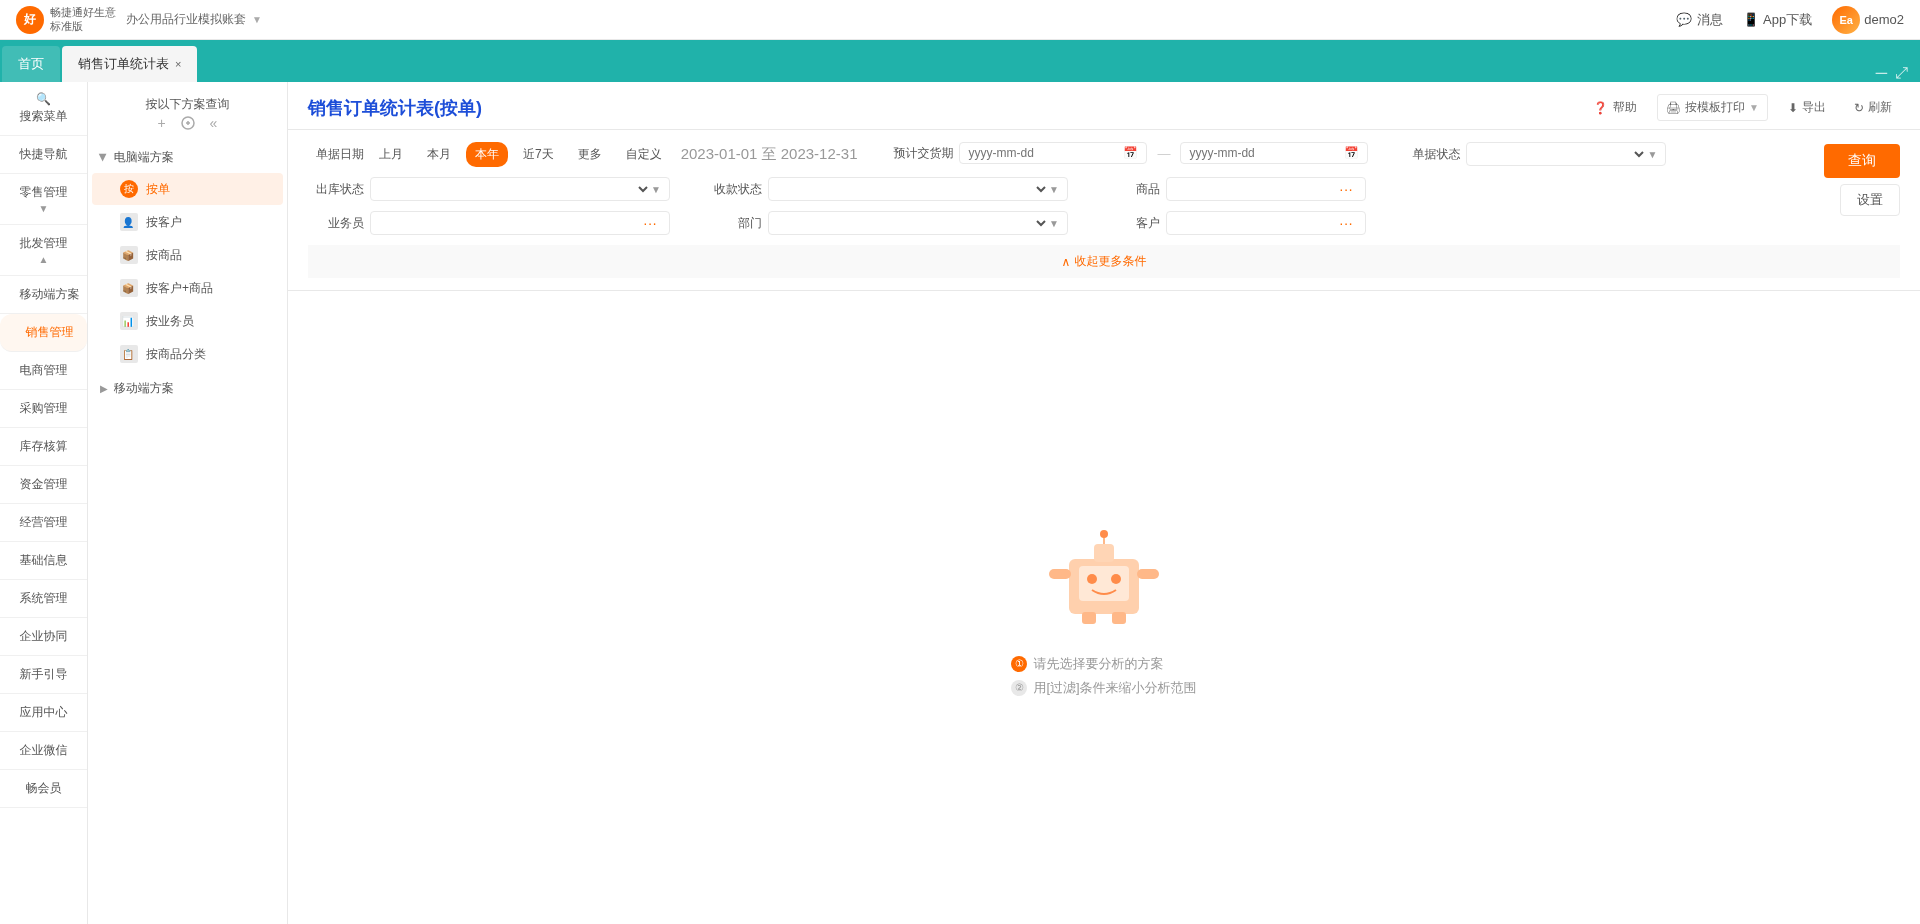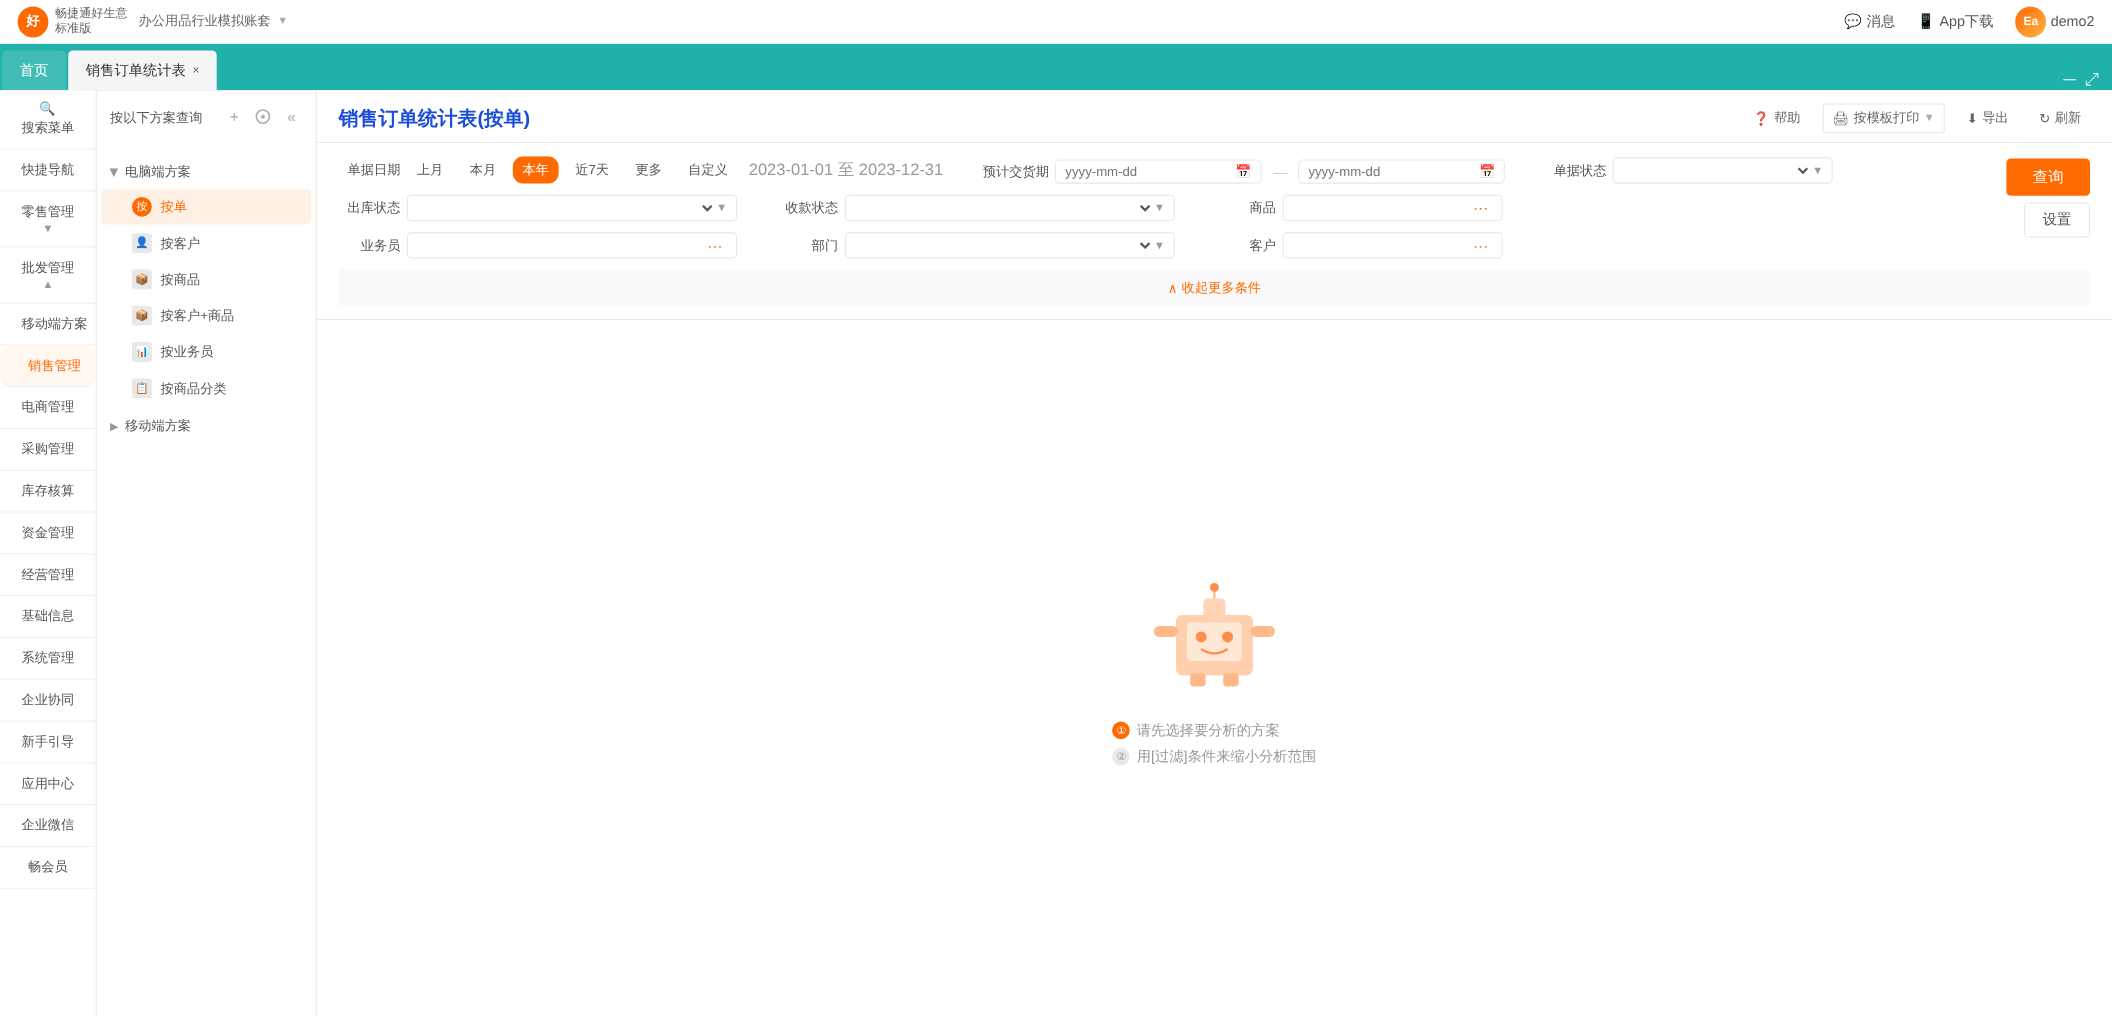--- a/index.html
+++ b/index.html
@@ -32,21 +32,21 @@
     .sidebar { width: 88px; background: #fff; border-right: 1px solid #e8e8e8; display: flex; flex-direction: column; flex-shrink: 0; overflow-y: auto; }
     .sidebar-item { padding: 10px 4px; text-align: center; cursor: pointer; font-size: 12px; color: #555; display: flex; flex-direction: column; align-items: center; gap: 2px; border-bottom: 1px solid #f0f0f0; }
     .sidebar-item.active { color: #ff6a00; background: #fff7f0; }
     .arrow-indicator { color: #999; font-size: 10px; }
 
     
     .content-area { flex: 1; display: flex; overflow: hidden; }
 
     
     .scheme-panel { width: 200px; background: #fff; border-right: 1px solid #e8e8e8; flex-shrink: 0; padding: 8px 0; }
-    .scheme-panel-header { display: flex; align-items: flex-end; justify-content: space-between; padding: 6px 12px; margin-bottom: 20px; }
+    .scheme-panel-header { display: flex; align-items: center; justify-content: space-between; padding: 6px 12px; margin-bottom: 4px; flex-direction: column; }
     .scheme-panel-title { font-size: 12px; color: #555; font-weight: 500; }
     .scheme-panel-actions { display: flex; gap: 6px; }
     .scheme-action-btn { width: 20px; height: 20px; display: flex; align-items: center; justify-content: center; color: #aaa; cursor: pointer; font-size: 14px; border-radius: 3px; }
     .scheme-group { margin-bottom: 4px; }
     .scheme-group-header { display: flex; align-items: center; gap: 6px; padding: 6px 12px; font-size: 12px; color: #555; cursor: pointer; }
     .scheme-group-header .arrow { font-size: 10px; color: #999; transition: transform 0.2s; }
     .scheme-group-header .arrow.open { transform: rotate(90deg); }
     .scheme-item { display: flex; align-items: center; gap: 8px; padding: 7px 12px 7px 28px; font-size: 12px; color: #555; cursor: pointer; border-radius: 4px; margin: 1px 4px; }
     .scheme-item.active { background: #fff0e6; color: #ff6a00; }
 
@@ -55,21 +55,21 @@
 
     
     .page-header { background: #fff; padding: 12px 20px 8px; border-bottom: 1px solid #e8e8e8; flex-shrink: 0; display: flex; align-items: center; justify-content: space-between; }
     .page-title { font-size: 18px; font-weight: 600; color: #1d4ed8; }
     .page-header-actions { display: flex; align-items: center; gap: 12px; }
     .page-action-btn { display: flex; align-items: center; gap: 4px; font-size: 12px; color: #666; cursor: pointer; padding: 4px 8px; border-radius: 3px; }
     .page-action-btn.with-arrow { border: 1px solid #e8e8e8; }
 
     
     .filter-area { background: #fff; padding: 12px 20px; border-bottom: 1px solid #e8e8e8; flex-shrink: 0; }
-    .filter-row { display: flex; align-items: flex-end; gap: 16px; margin-bottom: 10px; }
+    .filter-row { display: flex; align-items: flex-start; gap: 16px; margin-bottom: 10px; }
     .filter-row:last-child { margin-bottom: 0; }
     .filter-label { font-size: 12px; color: #555; white-space: nowrap; min-width: 56px; text-align: right; }
     .filter-date-group { display: flex; align-items: center; gap: 6px; }
     .filter-date-btn { padding: 3px 8px; font-size: 12px; color: #555; cursor: pointer; border-radius: 3px; border: 1px solid transparent; }
     .filter-date-btn.active { background: #ff6a00; color: white; border-radius: 10px; }
     .filter-date-range { font-size: 15px; color: #999; margin-left: 4px; }
     .filter-input-wrap { display: flex; align-items: center; border: 1px solid #e8e8e8; border-radius: 4px; padding: 3px 8px; min-width: 180px; background: #fff; }
     .filter-input-wrap input { border: none; outline: none; font-size: 12px; color: #999; width: 100%; background: transparent; }
     .filter-input-icon { color: #ccc; font-size: 12px; cursor: pointer; }
     .filter-separator { color: #ccc; padding: 0 4px; }

